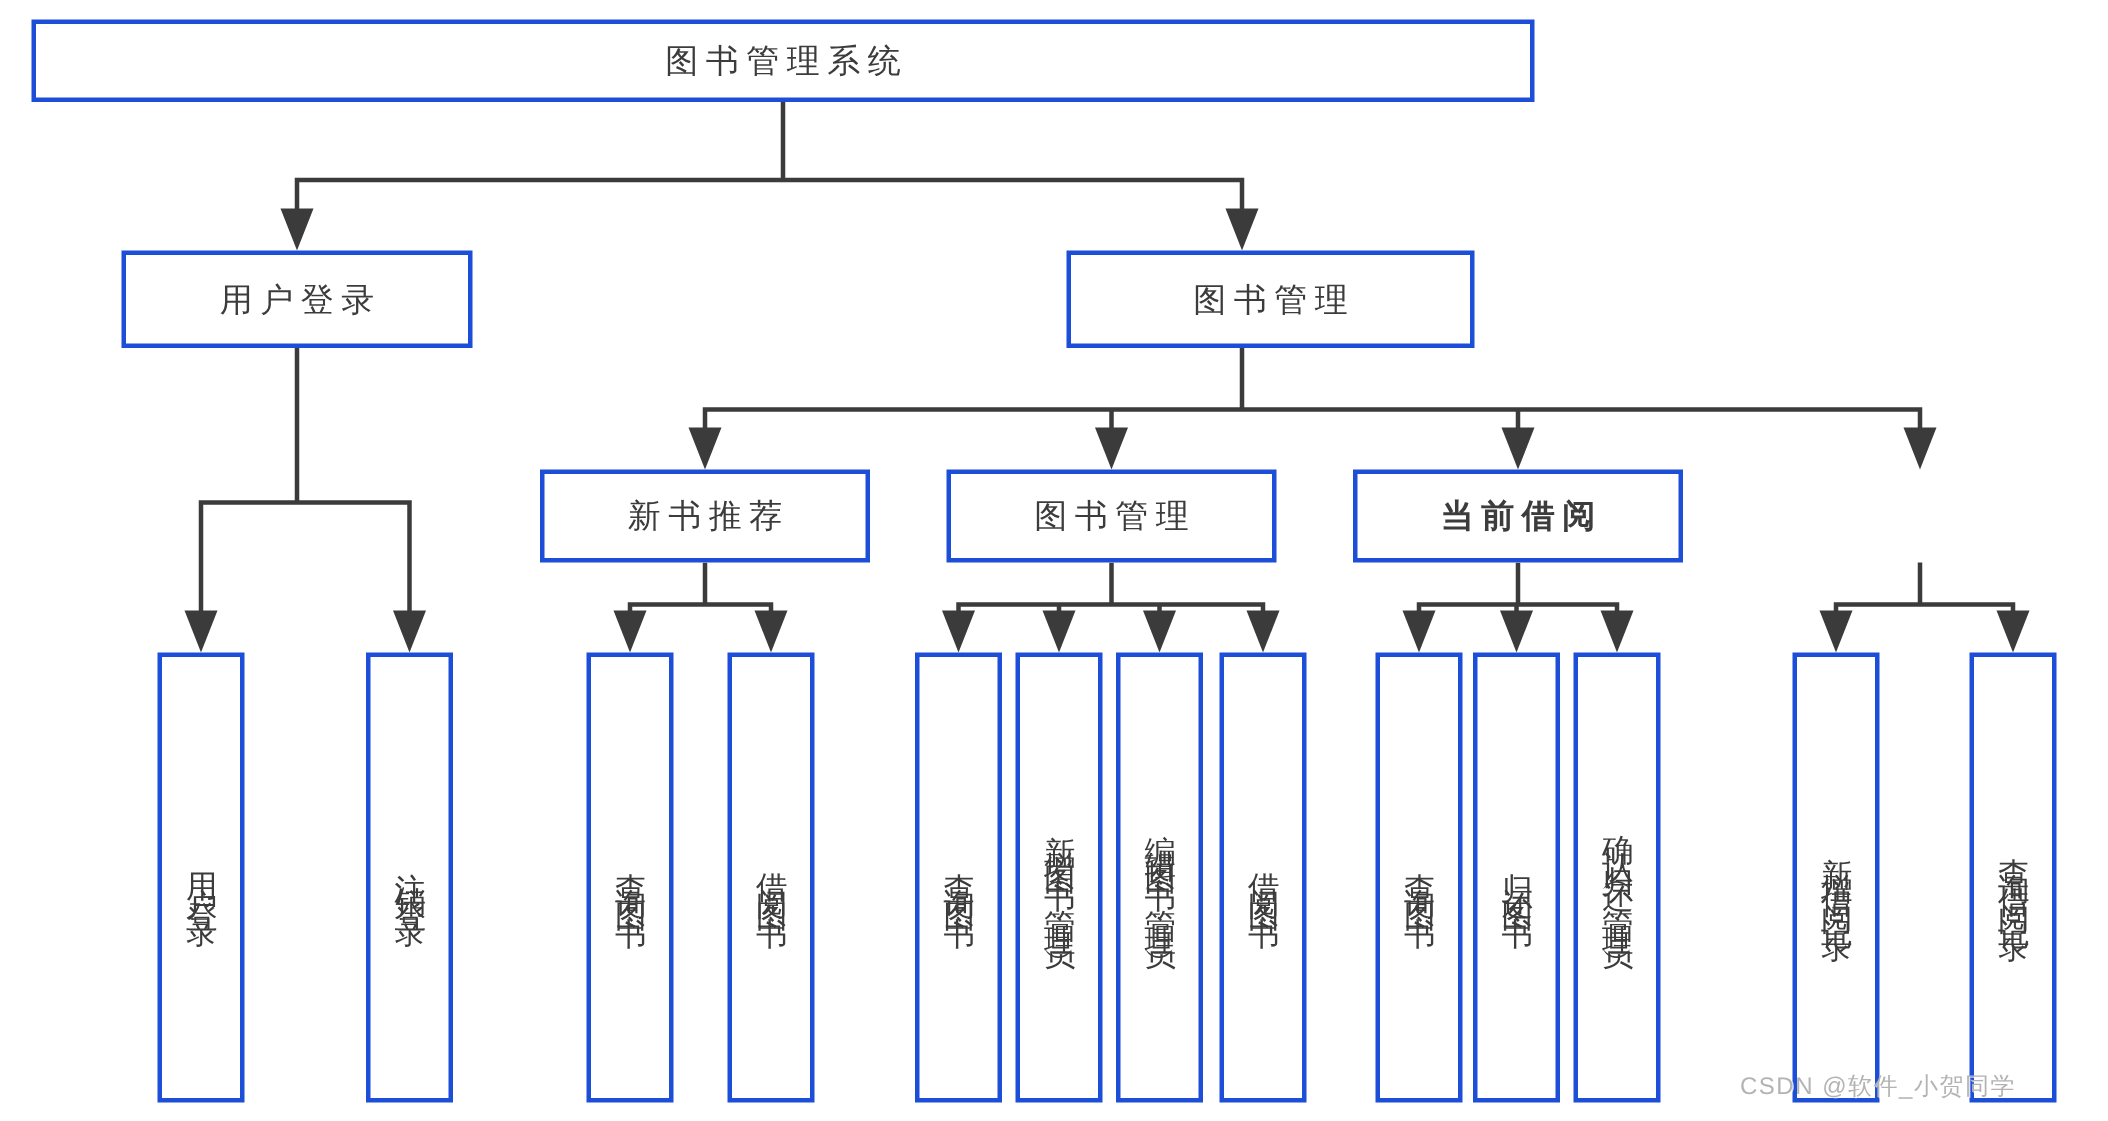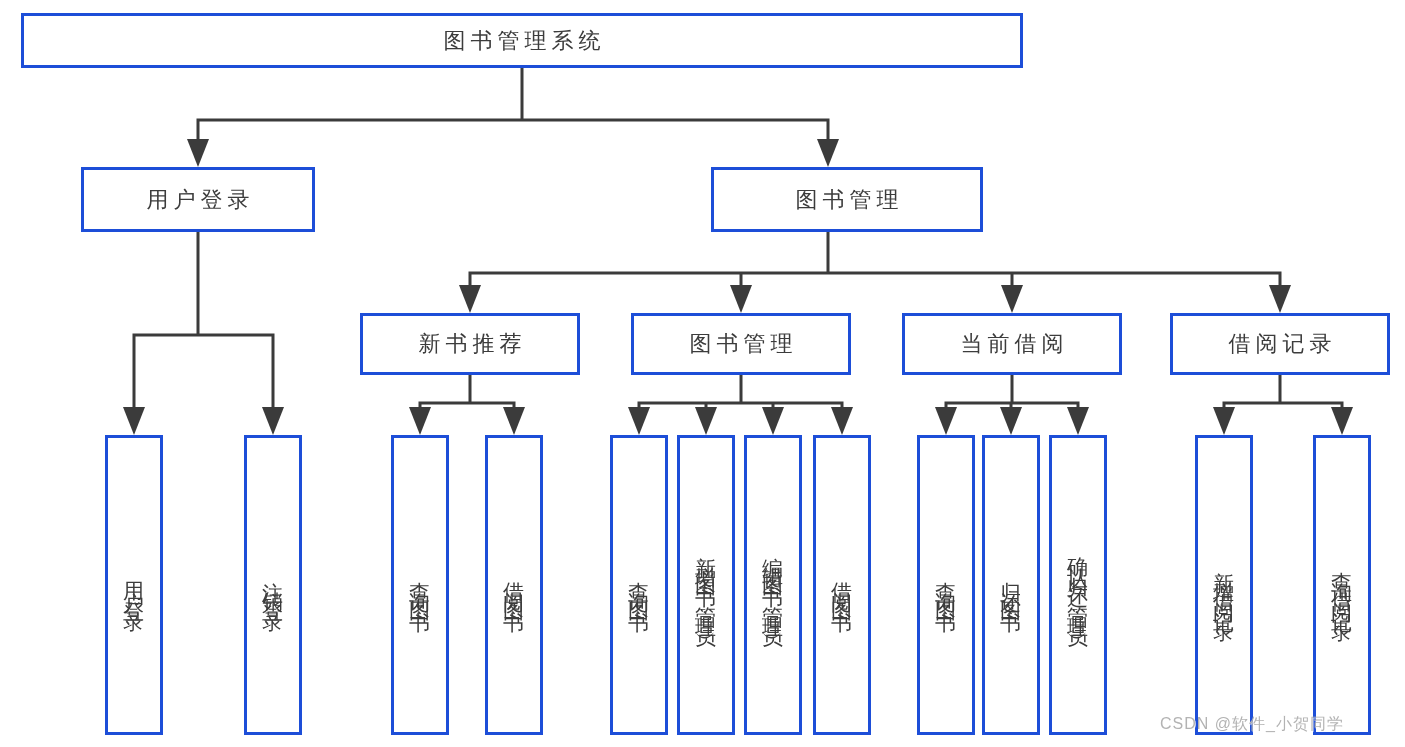--- a/index.html
+++ b/index.html
@@ -106,25 +106,22 @@
   <div class="box h" style="left:711px;top:167px;width:272px;height:65px;">
     <span>图书管理</span>
   </div>
 
   <div class="box h" style="left:360px;top:313px;width:220px;height:62px;font-family:Liberation Mono, monospace;">
     <span>新书推荐</span>
   </div>
   <div class="box h" style="left:631px;top:313px;width:220px;height:62px;">
     <span>图书管理</span>
   </div>
-  <div class="box h" style="left:902px;top:313px;width:220px;height:62px;">
+  <div class="box h" style="left:902px;top:313px;width:220px;height:62px;font-weight:bold;">
     <span>当前借阅</span>
-  </div>
-  <div class="box h" style="left:1170px;top:313px;width:220px;height:62px;">
-    <span>借阅记录</span>
   </div>
 
   <div class="box v" style="left:105px;top:435px;width:58px;height:300px;">
     <span>用户登录</span>
   </div>
   <div class="box v" style="left:244px;top:435px;width:58px;height:300px;">
     <span>注销登录</span>
   </div>
 
   <div class="box v" style="left:391px;top:435px;width:58px;height:300px;">

